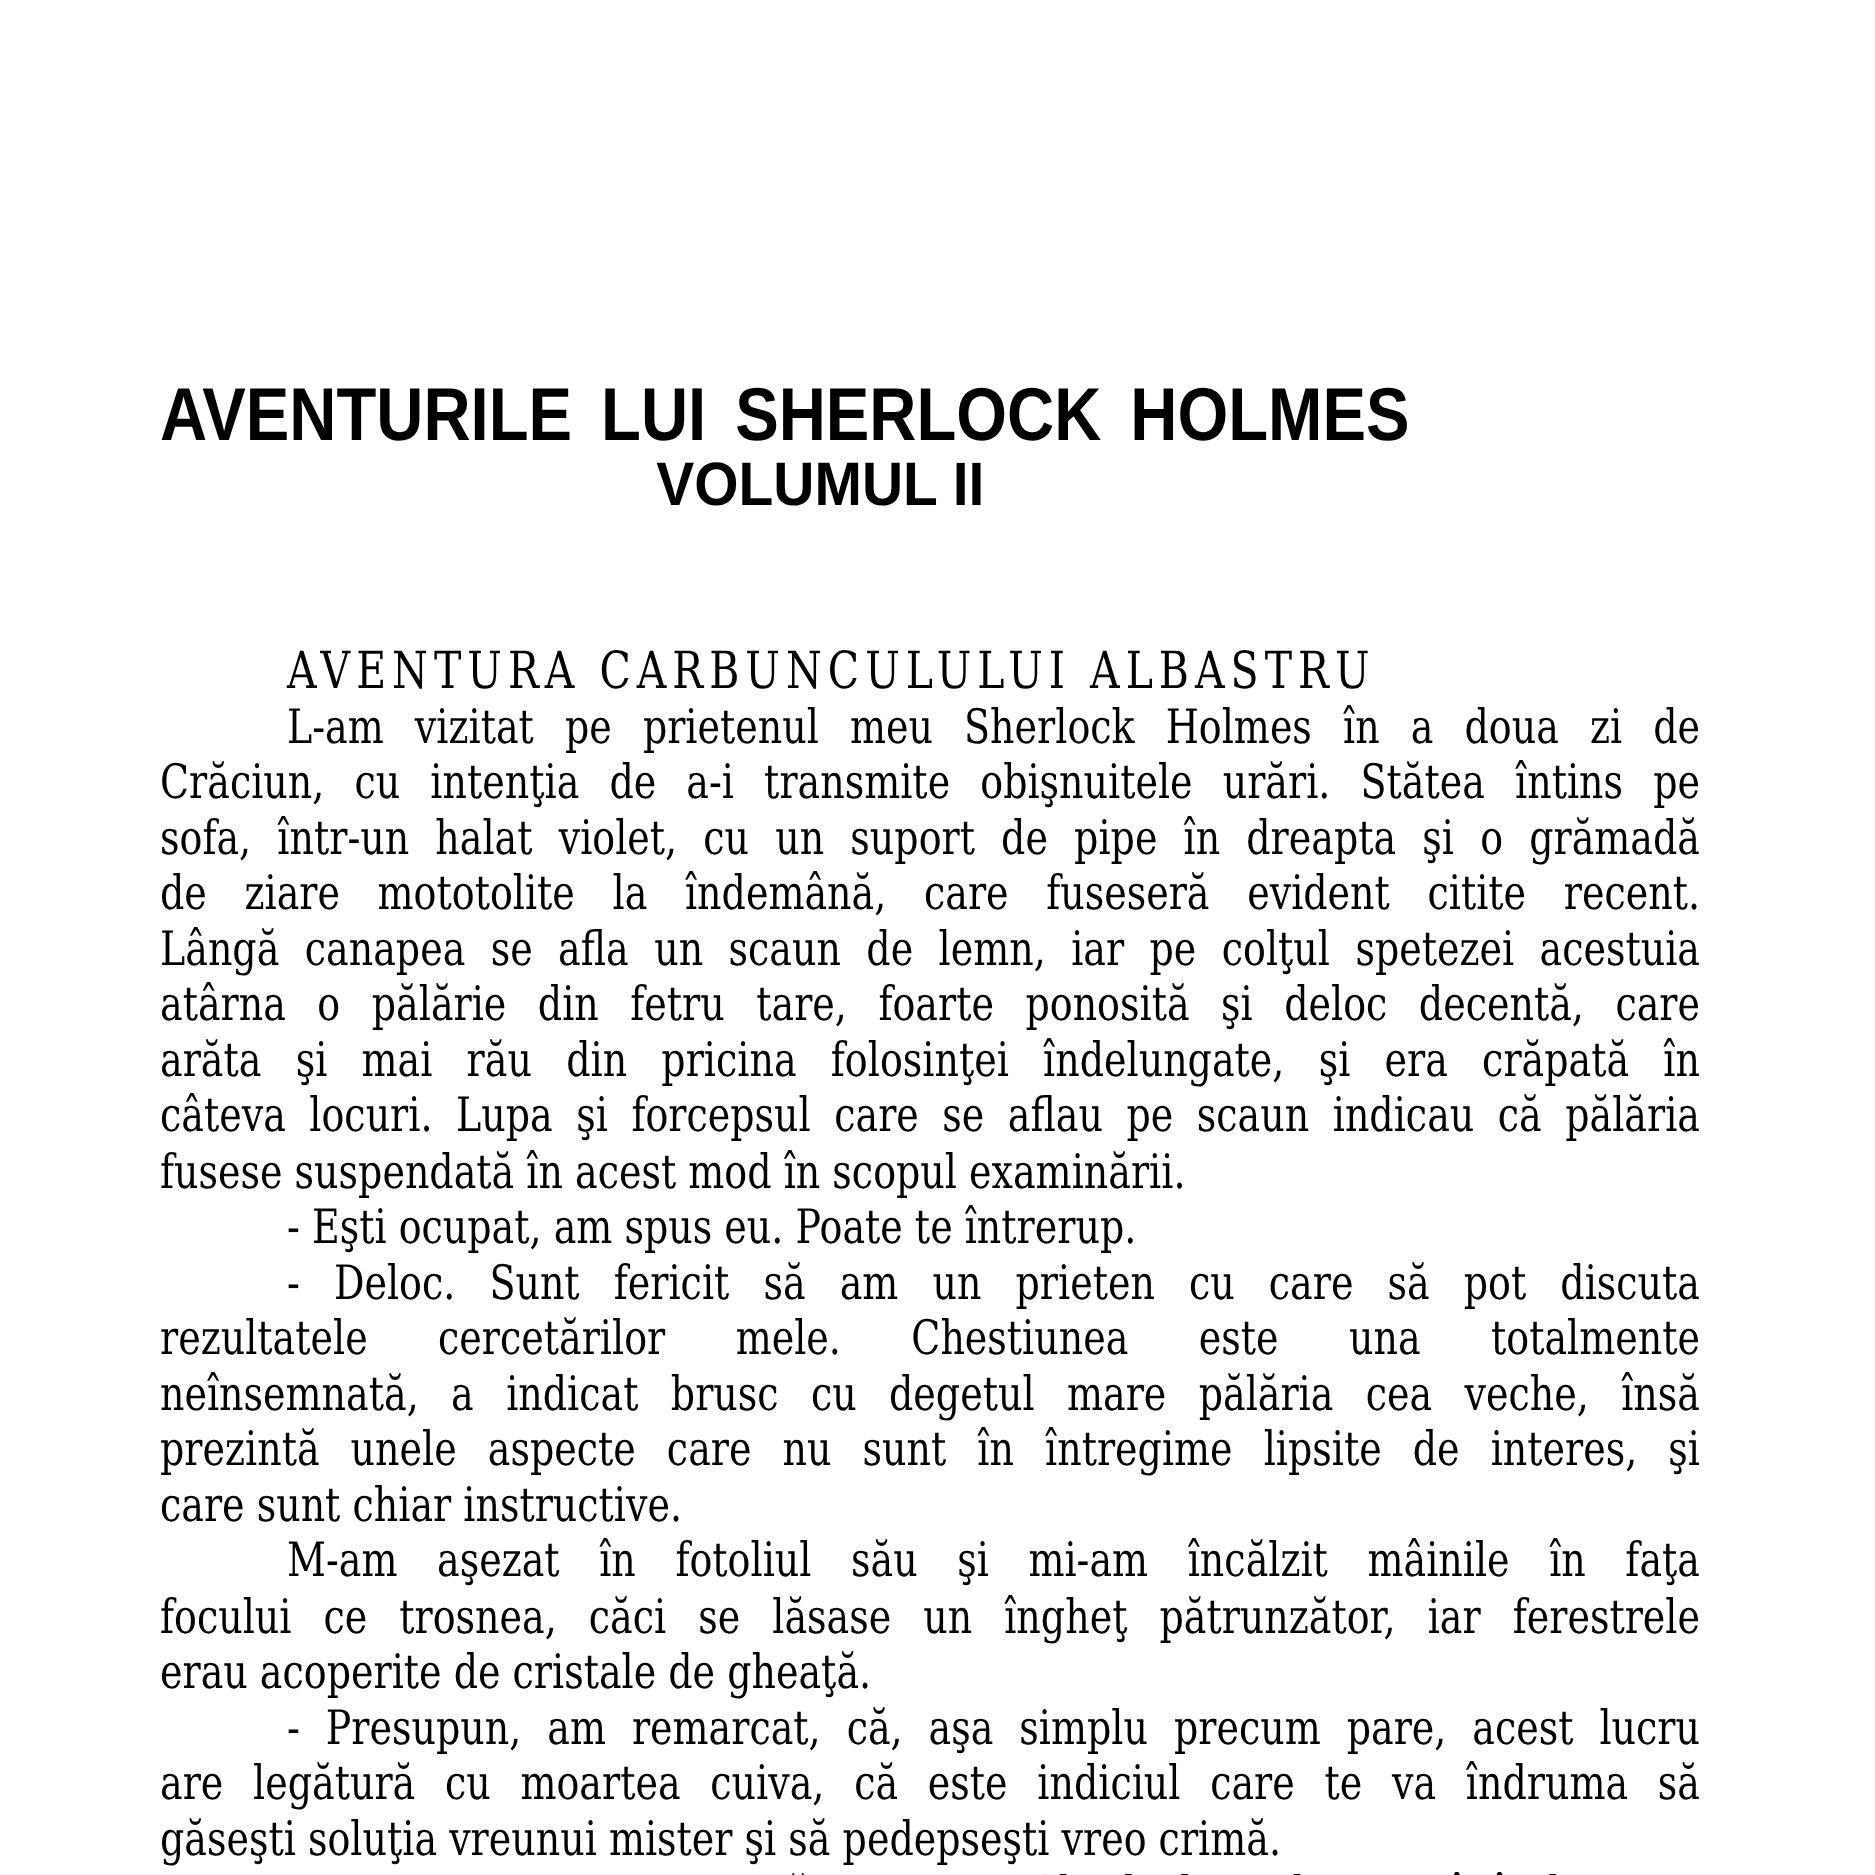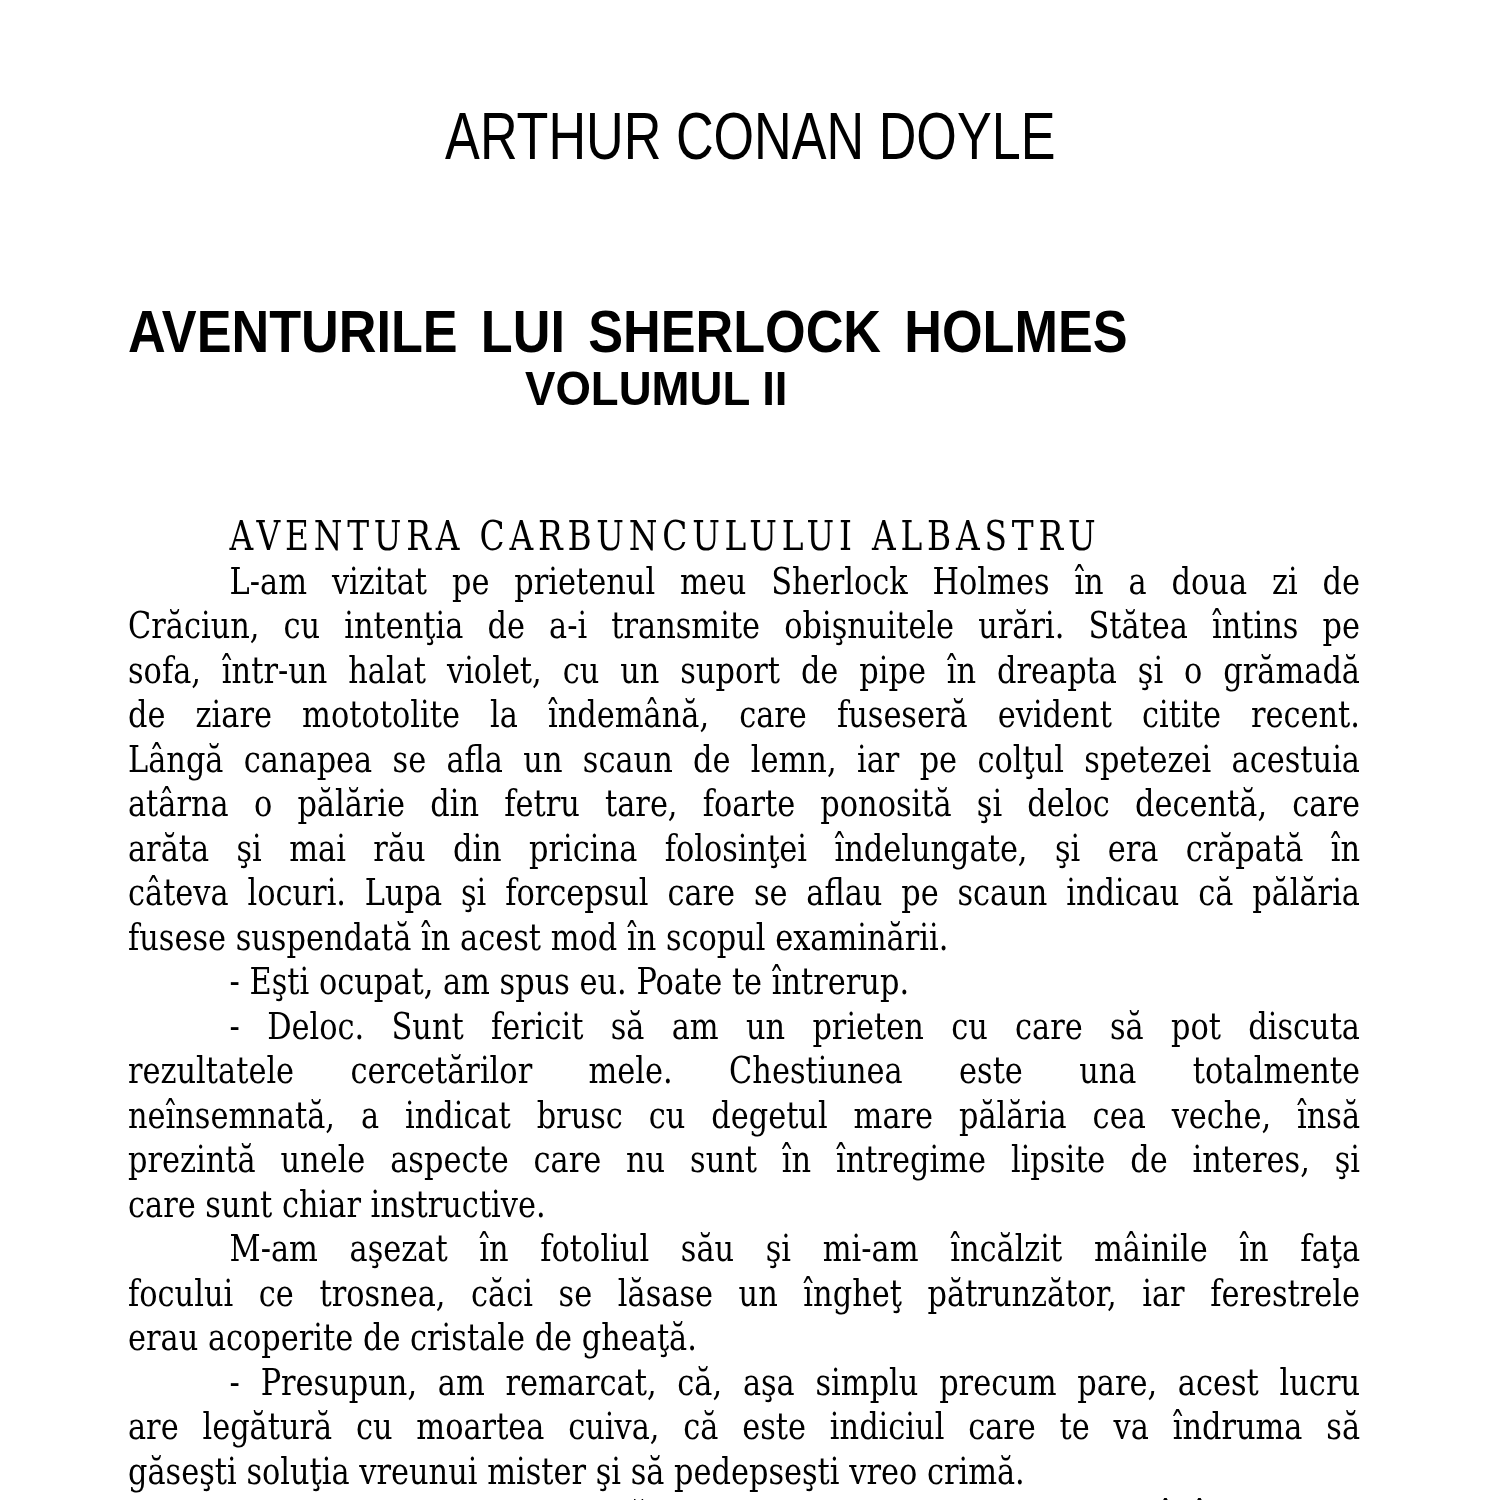--- a/index.html
+++ b/index.html
@@ -94,23 +94,20 @@
   .line.heading {
     font-size: 41px;
     letter-spacing: 6px;
   }
 </style>
 </head>
 <body>
 
 <div class="page">
 
-  <div class="author-wrap">
-    <span class="author">ARTHUR CONAN DOYLE</span>
-  </div>
 
   <div class="book-title">AVENTURILE LUI SHERLOCK HOLMES</div>
 
   <div class="volume-subtitle">VOLUMUL II</div>
 
   <div class="body-outer">
     <div class="body-inner" id="body-inner">
         <div class="line ind heading">AVENTURA CARBUNCULULUI ALBASTRU</div>
         <div class="line fj ind">L-am vizitat pe prietenul meu Sherlock Holmes în a doua zi de</div>
         <div class="line fj">Crăciun, cu intenţia de a-i transmite obişnuitele urări. Stătea întins pe</div>

